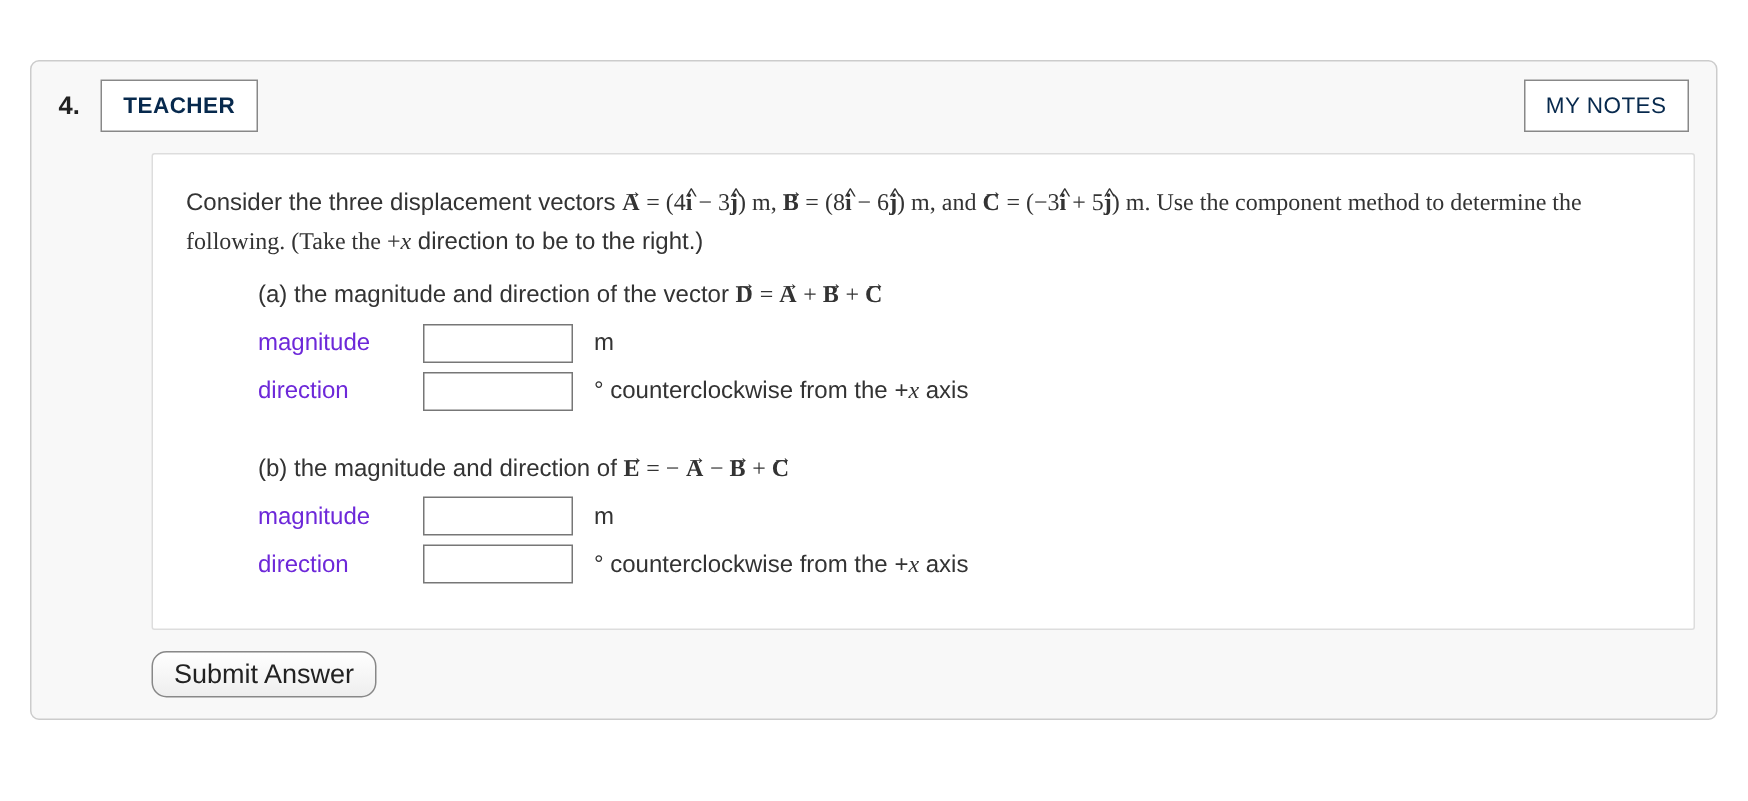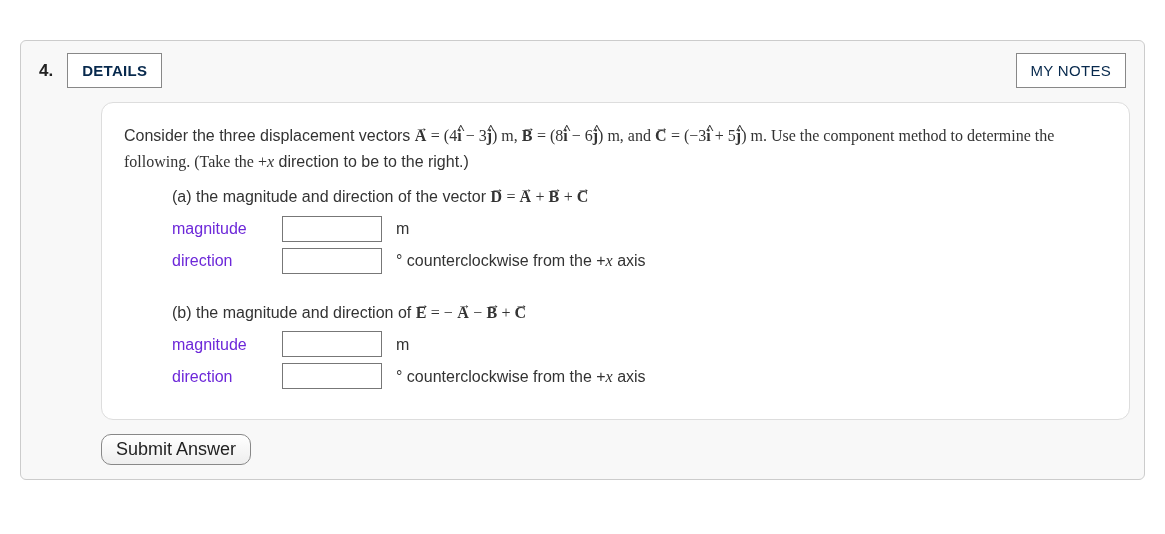--- a/index.html
+++ b/index.html
@@ -39,21 +39,21 @@
       font-weight: 500;
       color: #07294d;
       cursor: pointer;
       letter-spacing: 0.3px;
     }
     .btn-details { font-weight: 600; }
     .header-right { display: flex; gap: 8px; margin-left: 20px; }
     .question-body {
       background: #fff;
       border: 1px solid #ddd;
-      border-radius: 12px;
+      border-radius: 2px;
       margin: 14px 14px 14px 80px;
       padding: 20px 22px;
       color: #333;
       font-size: 16px;
       line-height: 1.6;
     }
     .prompt-line { margin-bottom: 10px; }
     .vec { font-family: "Times New Roman", Georgia, serif; font-weight: bold; position: relative; font-style: normal; }
     .vec::after {
       content: "→";
@@ -111,21 +111,21 @@
     .minus { font-family: "Times New Roman", Georgia, serif; }
   </style>
 </head>
 <body>
 
 <div class="question-container">
 
   <div class="question-header">
     <div class="header-left">
       <span class="question-number">4.</span>
-      <button class="btn btn-details">DETAILS</button>
+      <button class="btn btn-details">TEACHER</button>
     </div>
     <div class="header-right">
       <button class="btn">MY NOTES</button>
     </div>
   </div>
 
   <div class="question-body">
     <div class="prompt-line">
       <span>Consider the three displacement vectors </span>
       <span class="vec">A</span>

